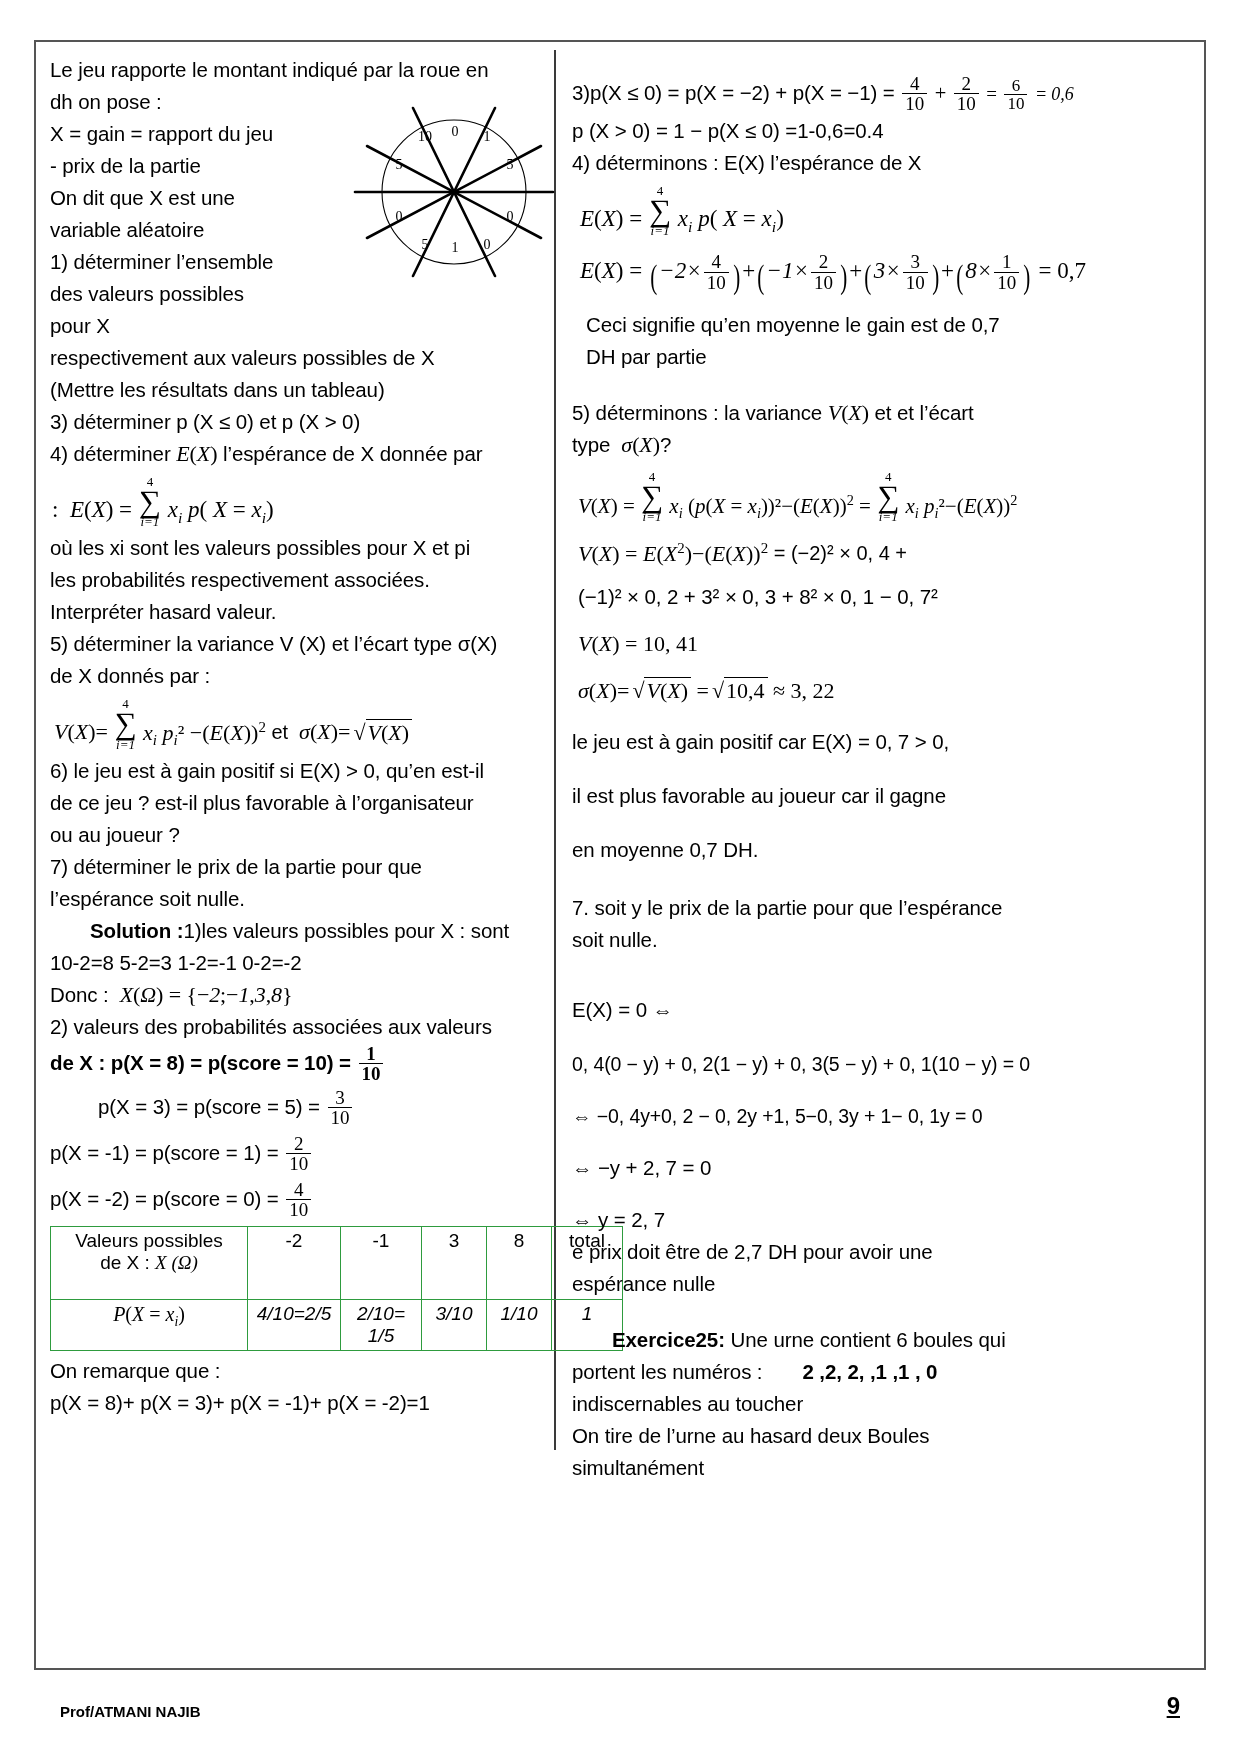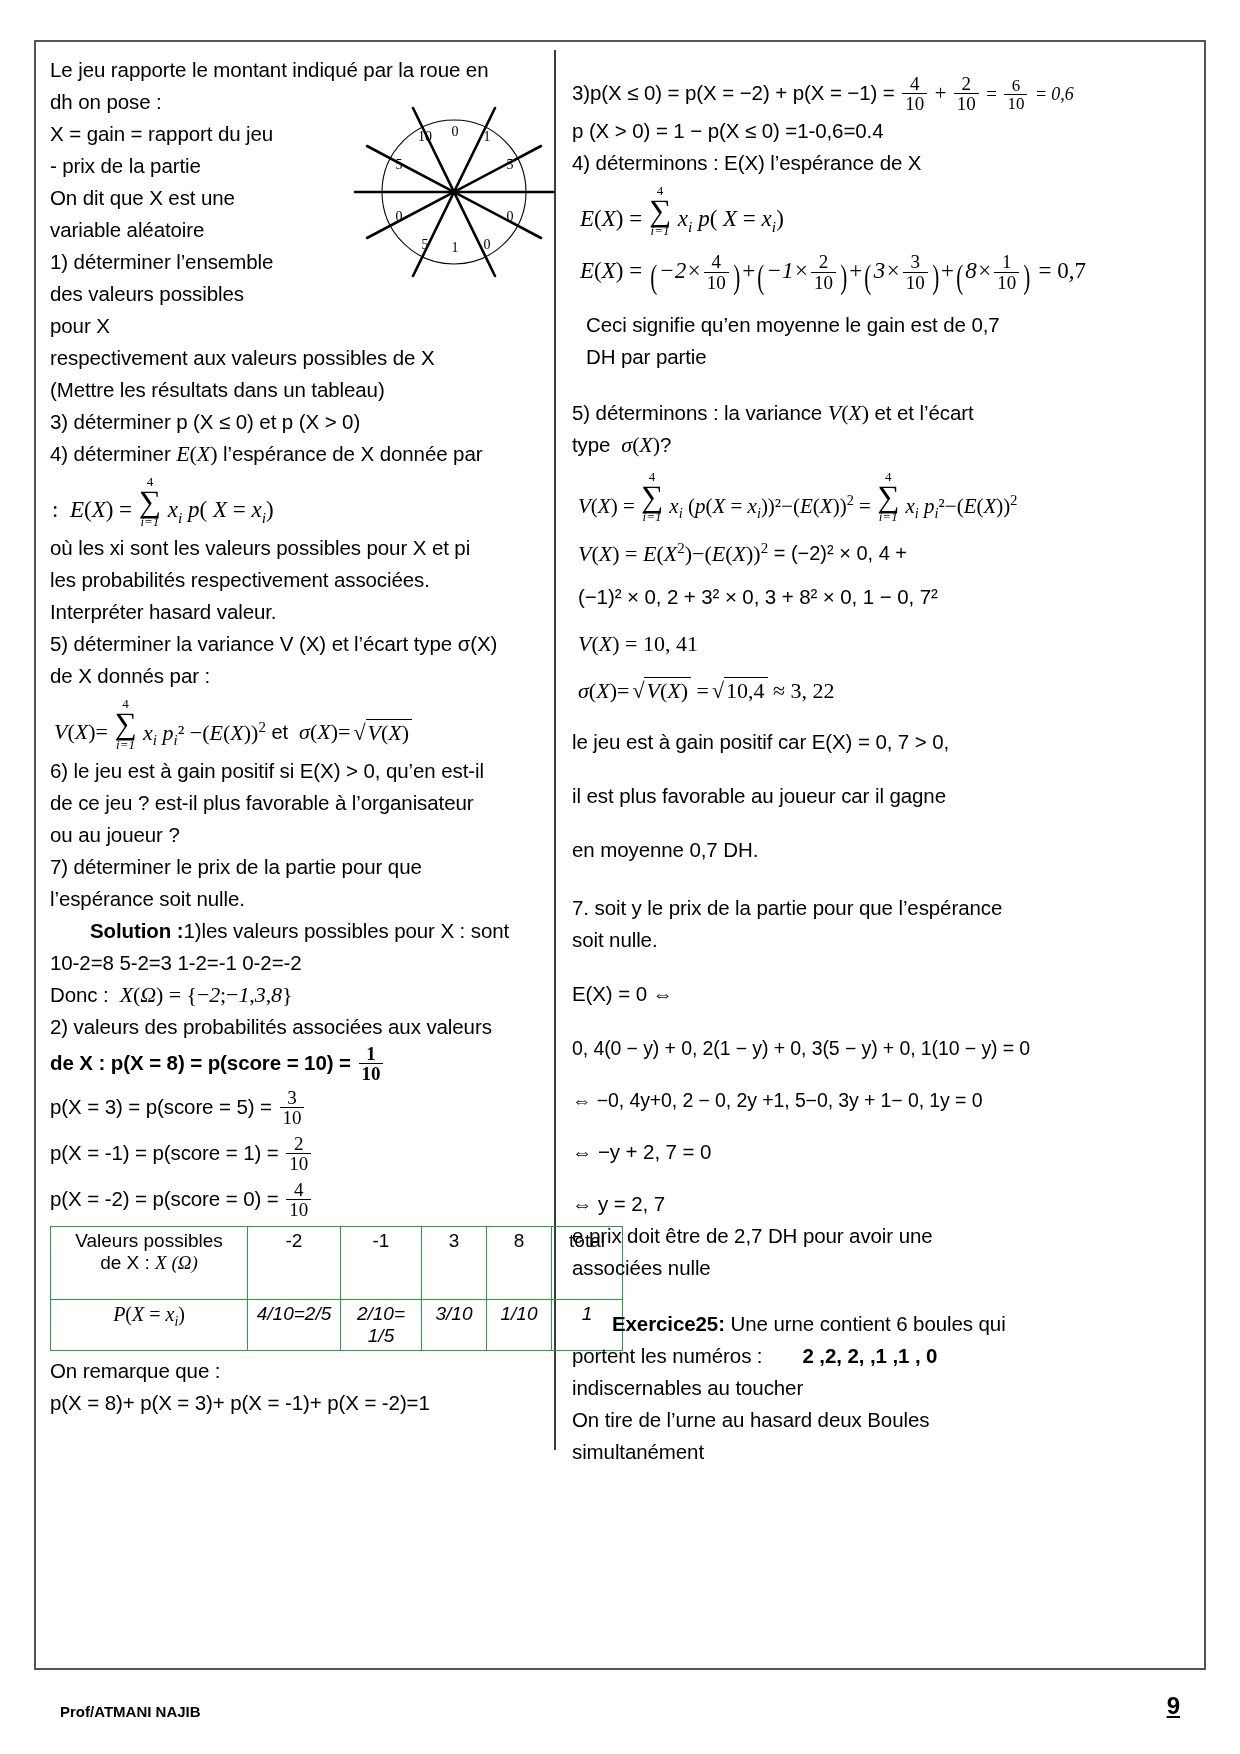--- a/index.html
+++ b/index.html
@@ -214,21 +214,21 @@
       <span>Donc :</span>
       <span class="mathi" style="font-size:22px;">&nbsp;X<span class="mathr">(</span>Ω<span class="mathr">)</span> <span class="mathr">=</span> <span class="mathr">{</span><span class="mathr">−</span>2<span class="mathr">;−</span>1<span class="mathr">,</span>3<span class="mathr">,</span>8<span class="mathr">}</span></span>
     </p>
 
     <p class="t">2) valeurs des probabilités associées aux valeurs</p>
 
     <p class="t" style="line-height:40px;font-weight:bold;">
       <span>de X : p(X = 8) = p(score = 10) =</span>
       <span class="frac"><span class="num">1</span><span class="den">10</span></span>
     </p>
-    <p class="t" style="line-height:46px;">
+    <p class="t" style="line-height:46px;margin-left:48px;">
       <span>p(X = 3) = p(score = 5)   =</span>
       <span class="frac"><span class="num">3</span><span class="den">10</span></span>
     </p>
     <p class="t" style="line-height:46px;">
       <span>p(X = -1) = p(score = 1) =</span>
       <span class="frac"><span class="num">2</span><span class="den">10</span></span>
     </p>
     <p class="t" style="line-height:46px;">
       <span>p(X = -2) = p(score = 0) =</span>
       <span class="frac"><span class="num">4</span><span class="den">10</span></span>
@@ -332,27 +332,27 @@
       <span class="mathr">≈ 3, 22</span>
     </p>
 
     <p class="t" style="margin-top:22px;">le jeu est à gain positif car E(X) = 0, 7 &gt; 0,</p>
     <p class="t" style="margin-top:22px;">il est plus favorable au joueur car il gagne</p>
     <p class="t" style="margin-top:22px;">en moyenne 0,7 DH.</p>
 
     <p class="t" style="margin-top:26px;">7. soit y le prix de la partie pour que l’espérance</p>
     <p class="t">soit nulle.</p>
 
-    <p class="t" style="margin-top:22px;">E(X) = 0 ⇔</p>
+    <p class="t" style="margin-top:38px;">E(X) = 0 ⇔</p>
     <p class="t" style="margin-top:22px; font-size:19.5px;">0, 4(0 − y) + 0, 2(1 − y) + 0, 3(5 − y) + 0, 1(10 − y) = 0</p>
     <p class="t" style="margin-top:20px; font-size:19.5px;">⇔ −0, 4y+0, 2 − 0, 2y +1, 5−0, 3y + 1− 0, 1y = 0</p>
     <p class="t" style="margin-top:20px;">⇔  −y + 2, 7 = 0</p>
     <p class="t" style="margin-top:20px;">⇔  y = 2, 7</p>
     <p class="t">e prix doit être de 2,7 DH pour avoir une</p>
-    <p class="t">associées nulle</p>
+    <p class="t">espérance nulle</p>
 
     <p class="t" style="margin-top:24px;">
       <span class="b">Exercice25:</span>
       <span>Une urne contient 6 boules qui</span>
     </p>
     <p class="t">
       <span>portent les numéros :</span><span class="b">2 ,2, 2, ,1 ,1 , 0</span>
     </p>
     <p class="t">indiscernables au toucher</p>
     <p class="t">On tire de l’urne au hasard deux Boules</p>

